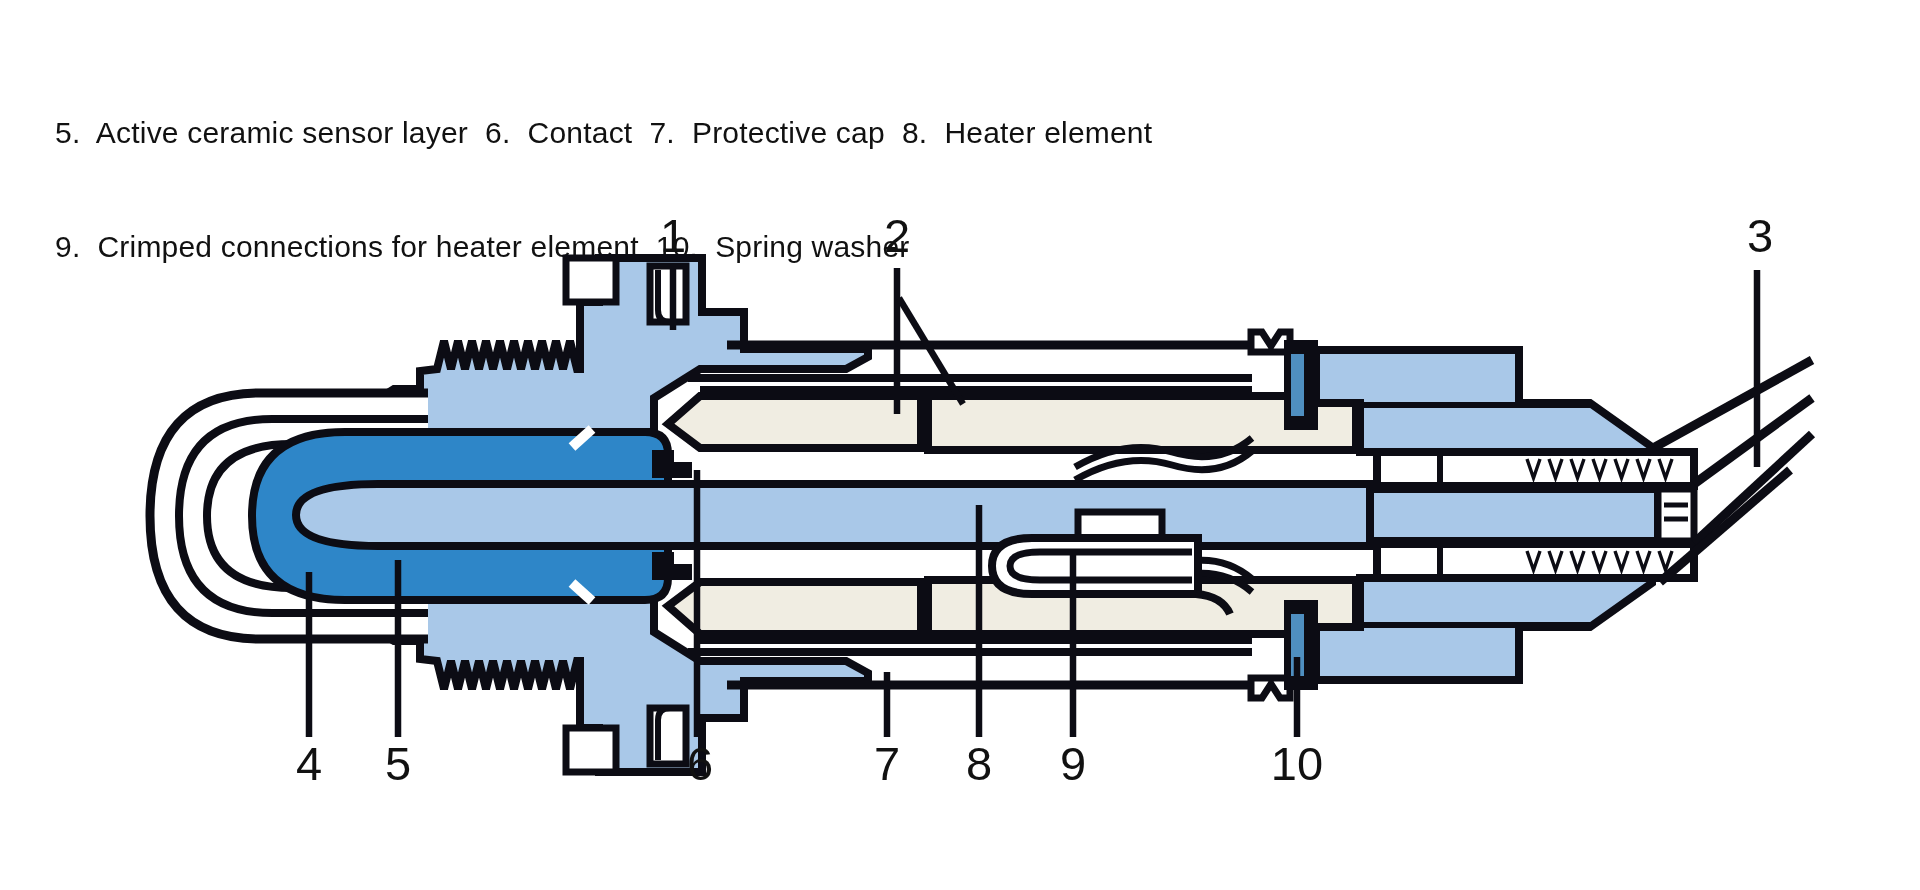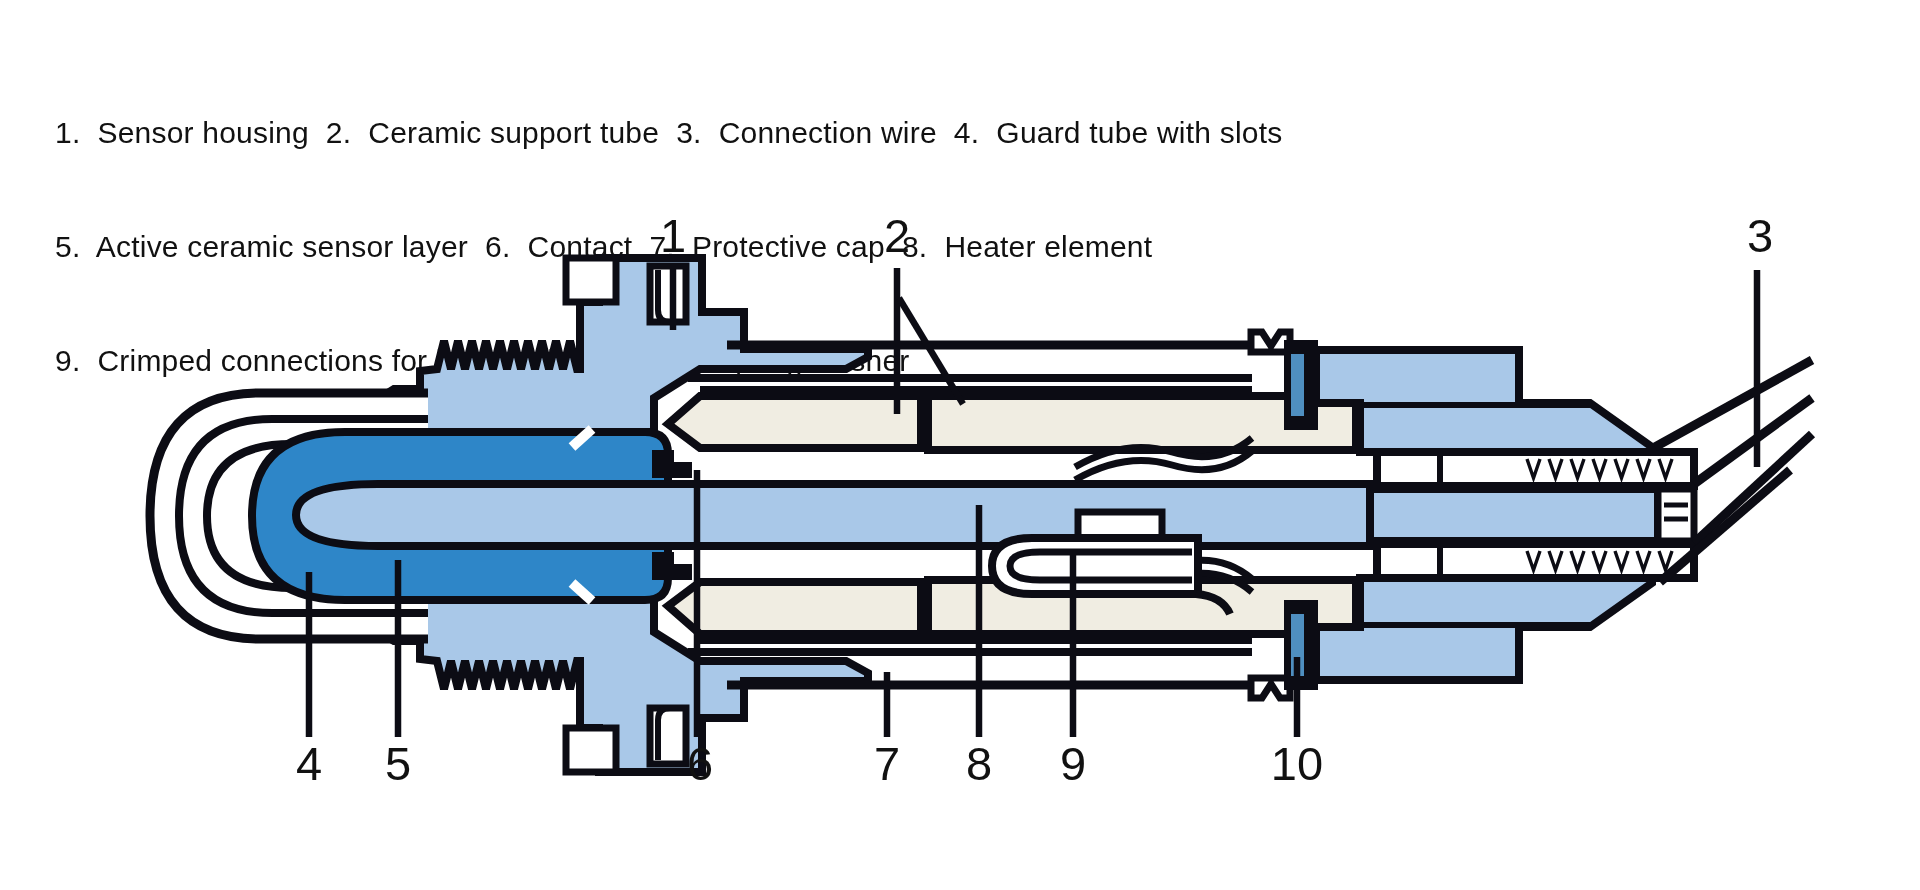--- a/index.html
+++ b/index.html
@@ -26,21 +26,20 @@
   .wslash{stroke:var(--background);stroke-width:10px;fill:none;}
   .callout{font-family:"Liberation Sans",sans-serif;font-size:47px;fill:var(--text);}
   .leader{stroke:var(--outline);stroke-width:6.5px;fill:none;}
 </style>
 </head>
 <body>
 
 <div id="stage">
 
   <div class="legend">
-    <div>1.  Sensor housing  2.  Ceramic support tube  3.  Connection wire  4.  Guard tube with slots</div>
     <div>5.  Active ceramic sensor layer  6.  Contact  7.  Protective cap  8.  Heater element</div>
     <div>9.  Crimped connections for heater element  10.  Spring washer</div>
   </div>
 
   <svg width="1920" height="890" viewBox="0 0 1920 890">
 
     <g>
       <path class="blue sw8" d="M 375,455 L 375,401 L 394,389 L 420,389 L 420,371 L 437,369
            L 444,341 L 451,369 L 458,341 L 465,369 L 472,341 L 479,369 L 486,341 L 493,369
            L 500,341 L 507,369 L 514,341 L 521,369 L 528,341 L 535,369 L 542,341 L 549,369

